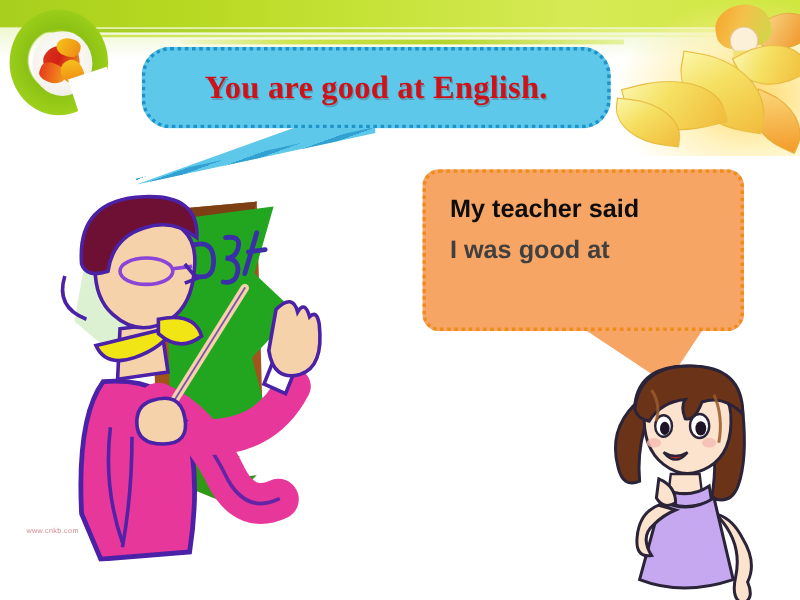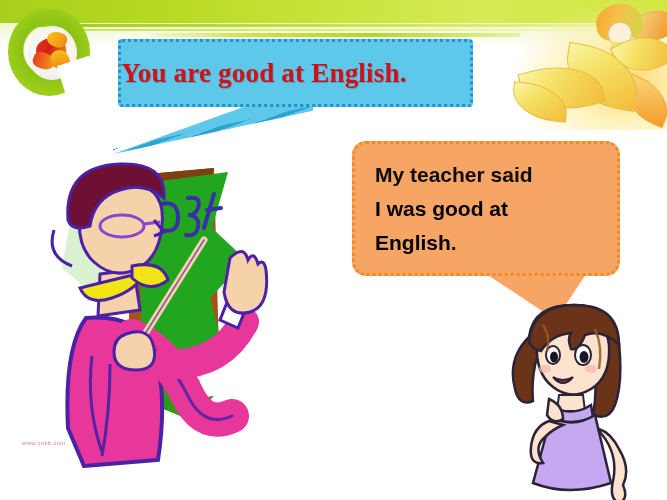--- a/index.html
+++ b/index.html
@@ -171,27 +171,28 @@
     left: 113px; top: 82px;
     width: 200px; height: 72px;
     background:
       repeating-linear-gradient(-20deg, #2f9fd0 0 4px, transparent 4px 9px);
     clip-path: polygon(100% 33%, 100% 40%, 0% 100%, 0% 93%);
     opacity: 0.95;
   }
   .bubble-blue {
     position: absolute;
     left: 118px; top: 39px;
-    width: 355px; height: 68px;
+    width: 391px; height: 68px;
     background: #5ec8ea;
     border: 3px dotted #1e93c9;
-    border-radius: 4px;
+    border-radius: 24px;
     box-sizing: border-box;
     display: flex;
     align-items: center;
+    justify-content: center;
   }
   .bubble-blue-text {
     font-family: "Liberation Serif", serif;
     font-weight: bold;
     font-size: 27px;
     color: #cf1118;
     letter-spacing: 0.2px;
     text-shadow: 1px 1px 0 rgba(80,0,0,0.22);
     white-space: nowrap;
   }
@@ -216,21 +217,21 @@
   }
   .bubble-orange-line {
     font-family: "Liberation Sans", sans-serif;
     font-weight: bold;
     font-size: 21px;
     line-height: 34px;
     letter-spacing: 0px;
     white-space: nowrap;
   }
   .txt-black { color: #0d0d0d; }
-  .txt-blue  { color: #000000; }
+  .txt-blue  { color: #404040; }
 
   
   .teacher-wrap {
     position: absolute;
     left: 14px; top: 148px;
     width: 270px; height: 320px;
   }
   .watermark {
     position: absolute;
     left: 22px; top: 440px;
@@ -348,21 +349,20 @@
   <div class="bubble-blue-tail"></div>
   <div class="bubble-blue-tail-dash"></div>
   <div class="bubble-blue">
     <span class="bubble-blue-text">You are good at English.</span>
   </div>
 
   <div class="bubble-orange-tail"></div>
   <div class="bubble-orange">
     <div class="bubble-orange-line txt-black">My teacher said</div>
     <div class="bubble-orange-line txt-blue">I was good at</div>
-    <div class="bubble-orange-line"><span class="txt-blue">English</span><span class="txt-black">.</span></div>
   </div>
 
   <div class="girl-wrap">
     <svg width="175" height="197" viewBox="0 0 175 197" xmlns="http://www.w3.org/2000/svg">
 
       <path d="M42 34 q4 -32 44 -32 q42 0 46 38 q4 40 -4 62 q-6 16 -22 10 q6 -34 -2 -58
                q-24 10 -54 0 q-6 22 -4 44 q-14 6 -18 -12 q-8 -30 14 -52 Z" fill="#6b3418" stroke="#2b2338" stroke-width="2.5"></path>
 
       <path d="M50 40 q2 -24 36 -24 q34 0 36 26 q2 32 -18 44 q-20 12 -38 -2 q-18 -14 -16 -44 Z" fill="#fbe3cd" stroke="#2b2338" stroke-width="2.5"></path>
 

